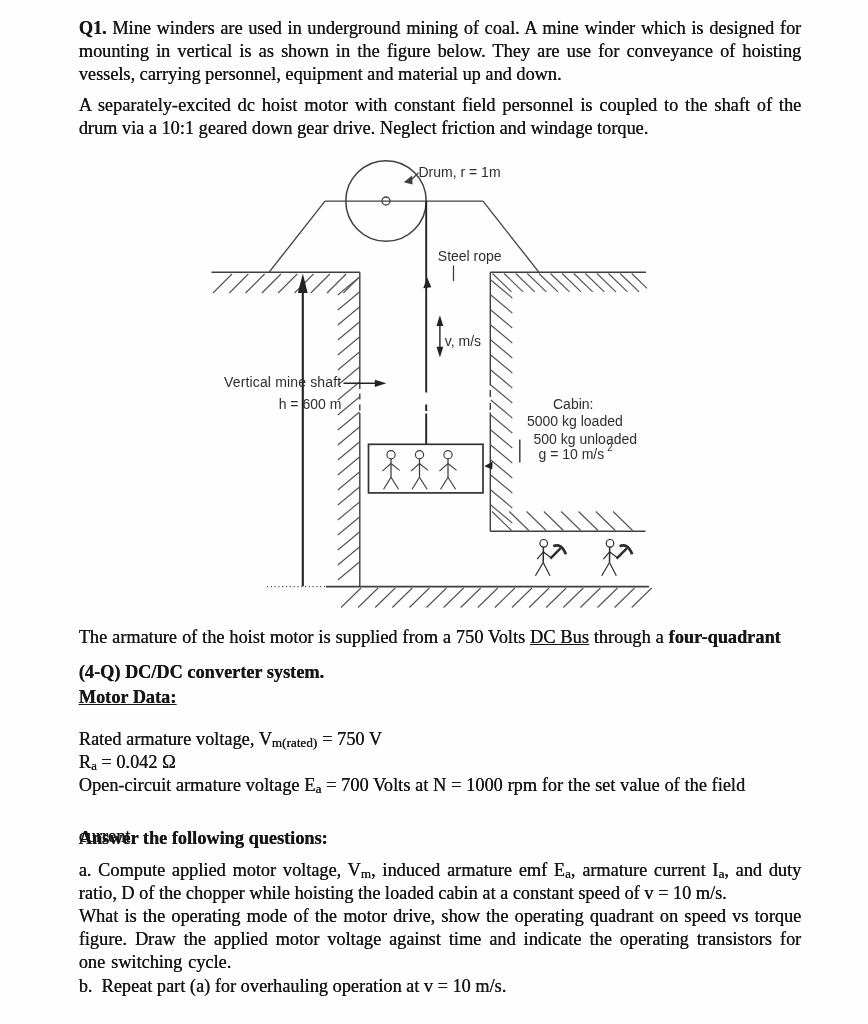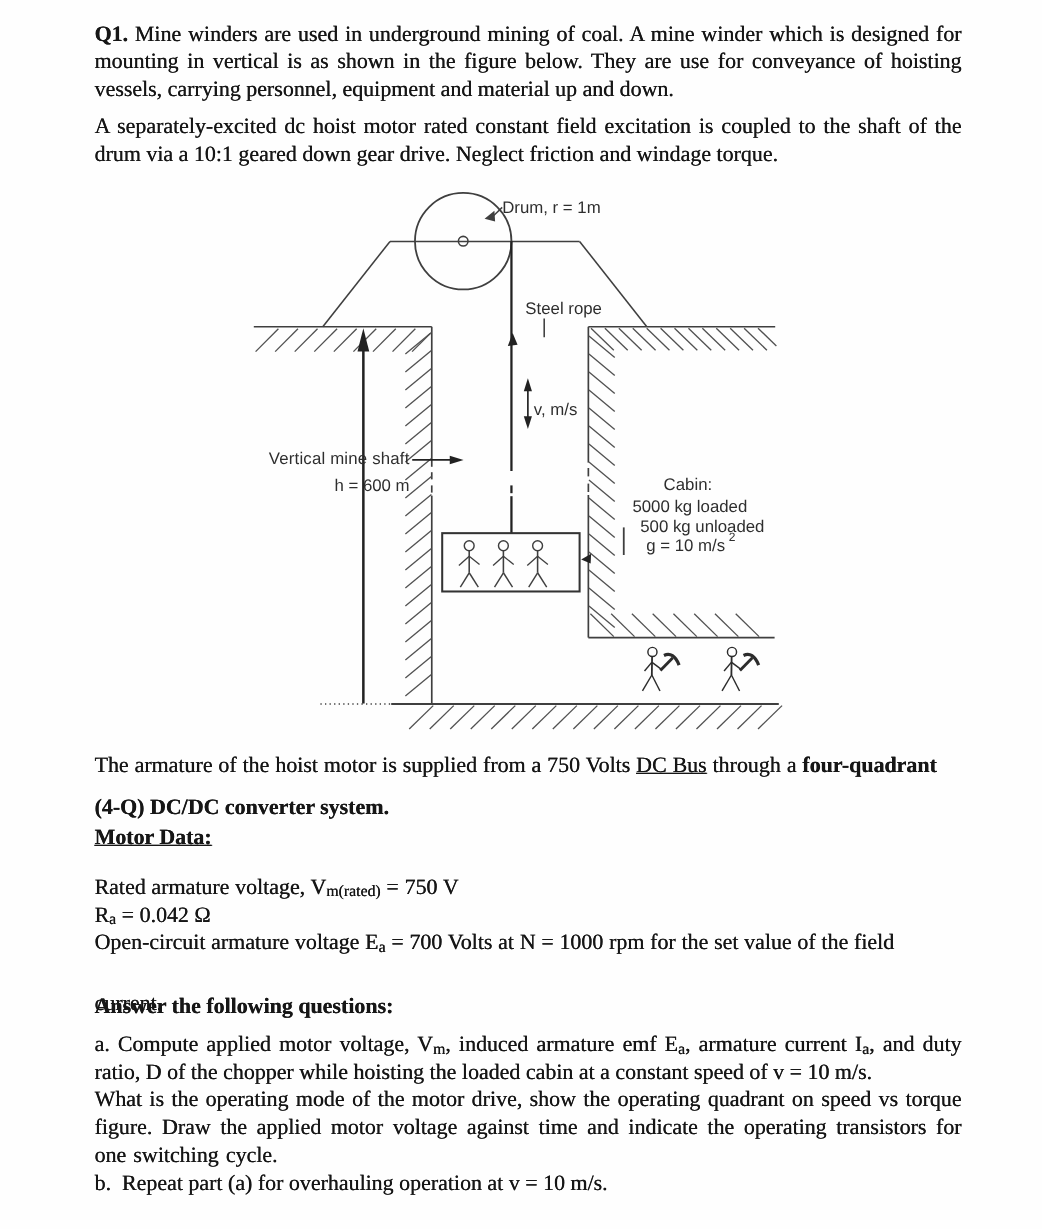--- a/index.html
+++ b/index.html
@@ -12,21 +12,21 @@
 </style>
 </head>
 <body>
 
 <div class="t j" style="top:16.5px"><b>Q1.</b> Mine winders are used in underground mining of coal. A mine winder which is designed for</div>
 
 <div class="t j" style="top:39.7px">mounting in vertical is as shown in the figure below. They are use for conveyance of hoisting</div>
 
 <div class="t " style="top:62.9px">vessels, carrying personnel, equipment and material up and down.</div>
 
-<div class="t j" style="top:93.6px">A separately-excited dc hoist motor rated constant field excitation is coupled to the shaft of the</div>
+<div class="t j" style="top:93.6px">A separately-excited dc hoist motor with constant field personnel is coupled to the shaft of the</div>
 
 <div class="t " style="top:116.8px">drum via a 10:1 geared down gear drive. Neglect friction and windage torque.</div>
 
 <div class="t " style="top:625.7px;word-spacing:0.35px">The armature of the hoist motor is supplied from a 750 Volts <u>DC Bus</u> through a <b>four-quadrant</b></div>
 
 <div class="t " style="top:661px"><b>(4-Q) DC/DC converter system.</b></div>
 
 <div class="t " style="top:685.7px"><b><u>Motor Data:</u></b></div>
 
 <div class="t " style="top:727.5px;word-spacing:0.2px">Rated armature voltage, V<sub>m(rated)</sub> = 750 V</div>

